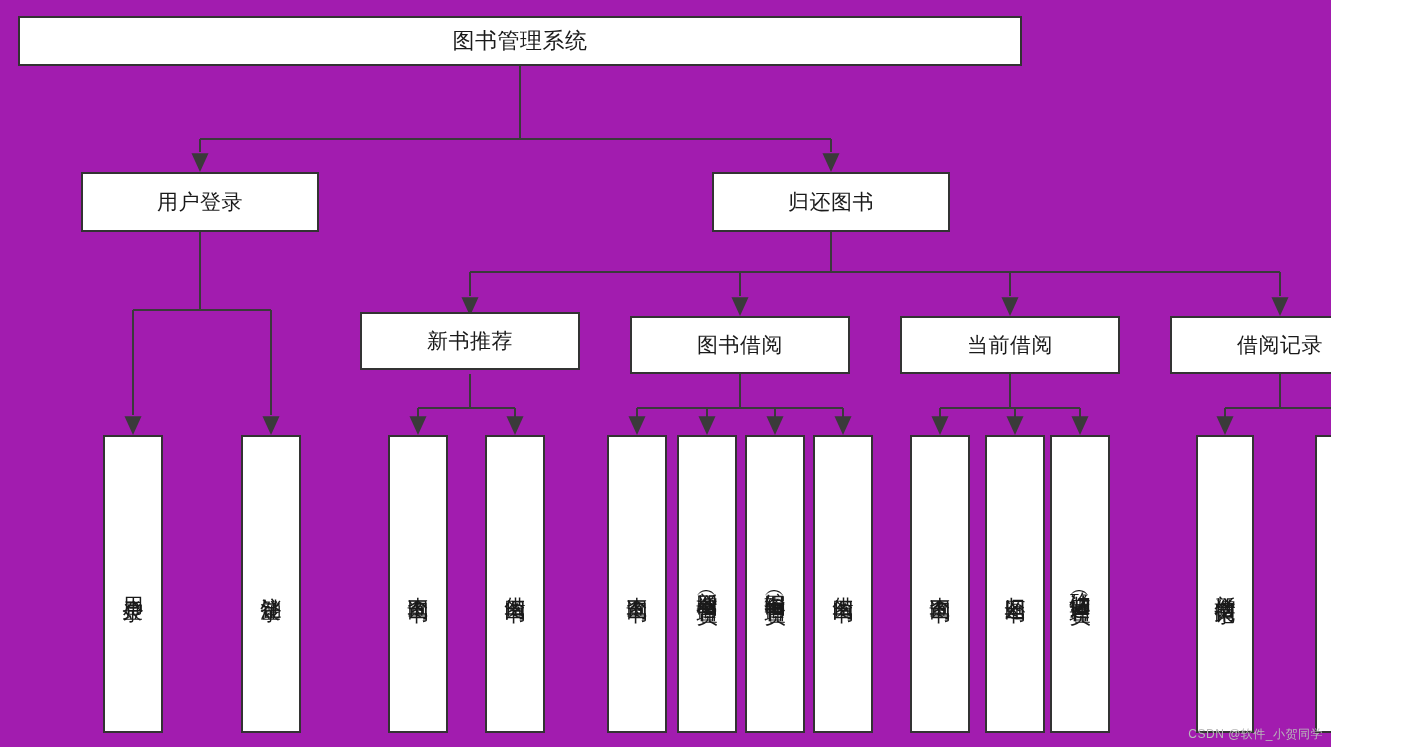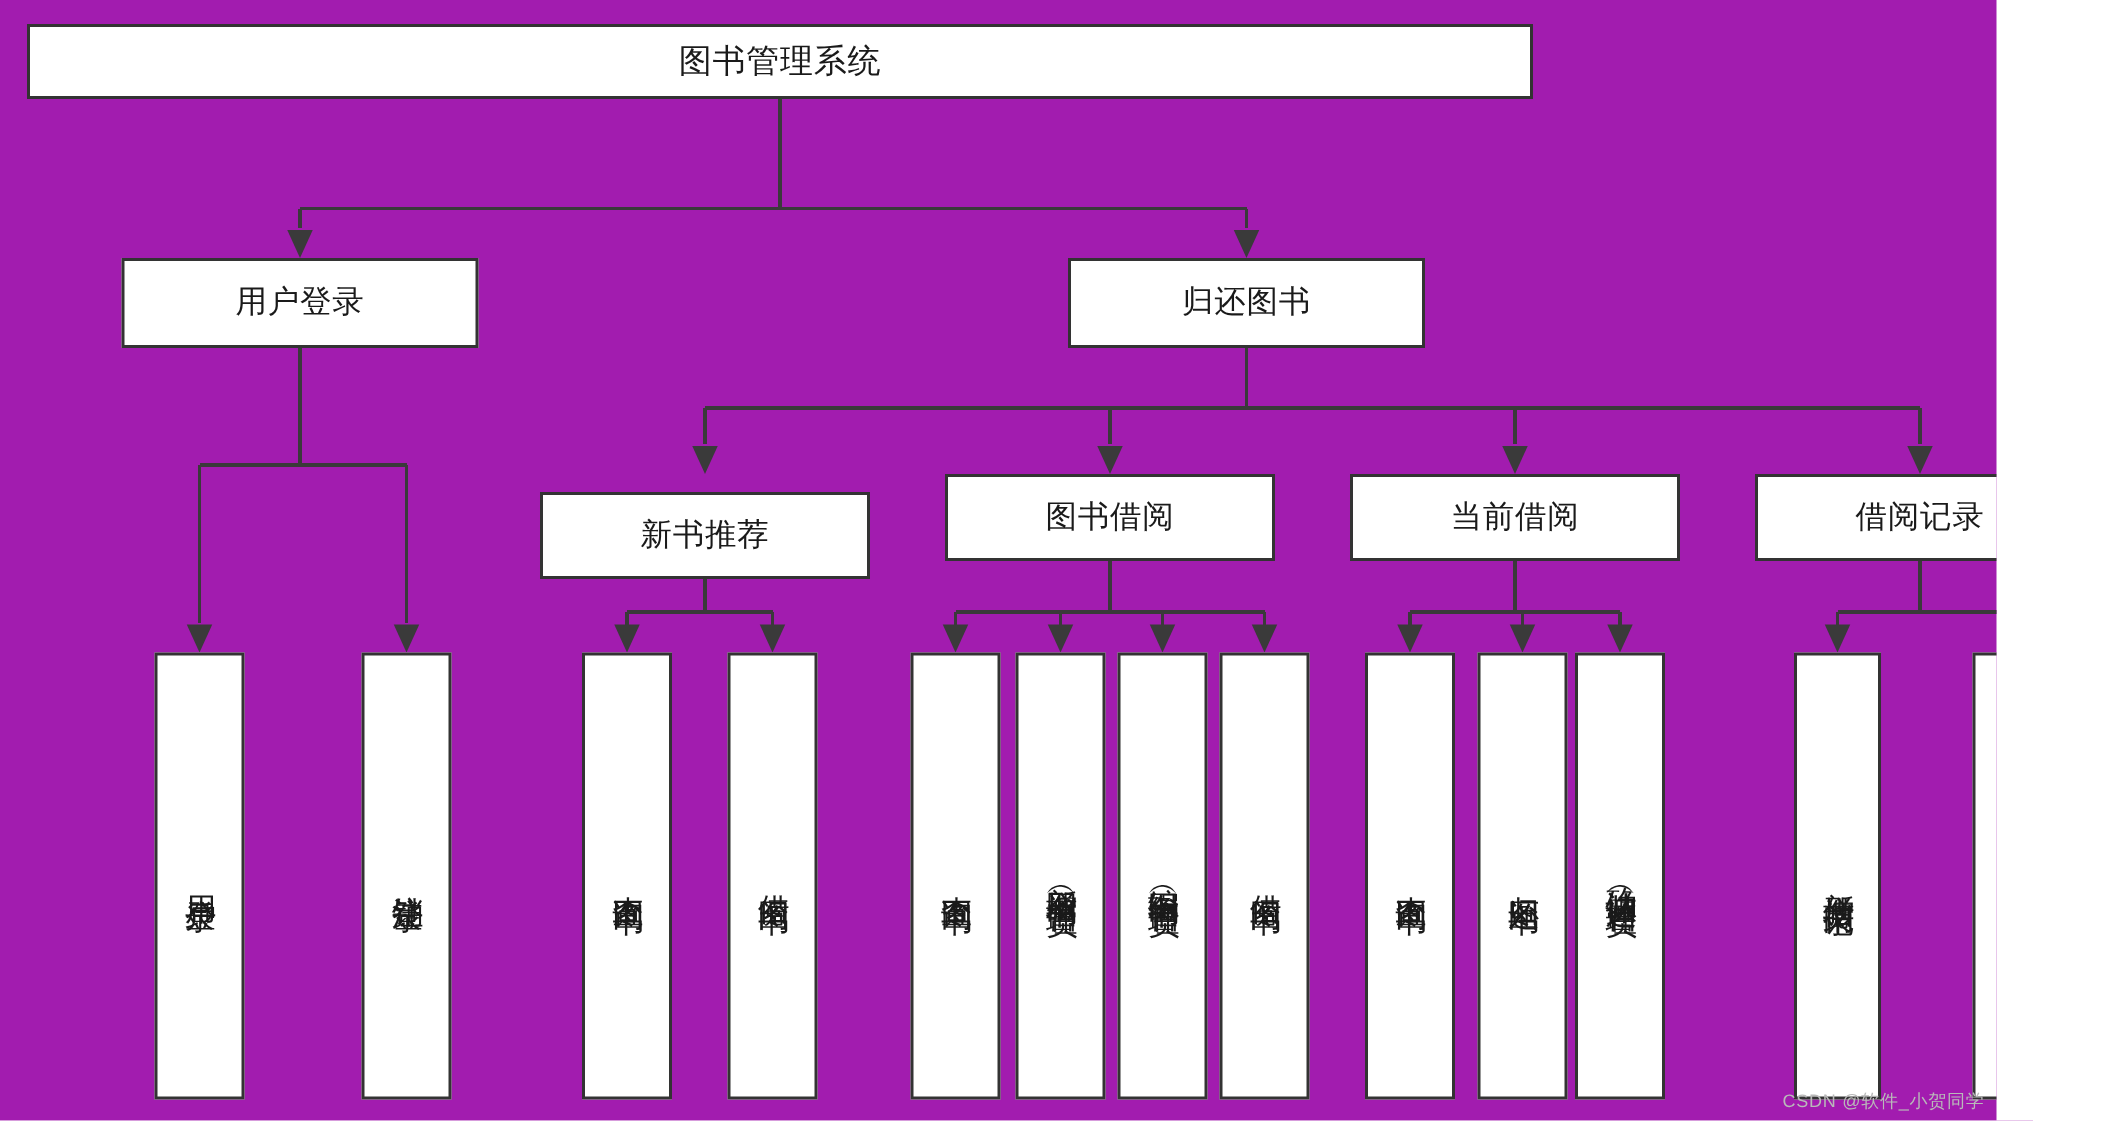--- a/index.html
+++ b/index.html
@@ -129,21 +129,21 @@
     <span class="label">图书管理系统</span>
   </div>
 
   <div class="node" id="n-l2-0" style="left: 81px; top: 172px; width: 238px; height: 60px;">
     <span class="label">用户登录</span>
   </div>
   <div class="node" id="n-l2-1" style="left: 712px; top: 172px; width: 238px; height: 60px;">
     <span class="label">归还图书</span>
   </div>
 
-  <div class="node" id="n-l3-0" style="left: 360px; top: 328px; width: 220px; height: 58px;">
+  <div class="node" id="n-l3-0" style="left: 360px; top: 312px; width: 220px; height: 58px;">
     <span class="label">新书推荐</span>
   </div>
   <div class="node" id="n-l3-1" style="left: 630px; top: 316px; width: 220px; height: 58px; align-items: center;">
     <span class="label">图书借阅</span>
   </div>
   <div class="node" id="n-l3-2" style="left: 900px; top: 316px; width: 220px; height: 58px;">
     <span class="label">当前借阅</span>
   </div>
   <div class="node" id="n-l3-3" style="left: 1170px; top: 316px; width: 220px; height: 58px;">
     <span class="label">借阅记录</span>

